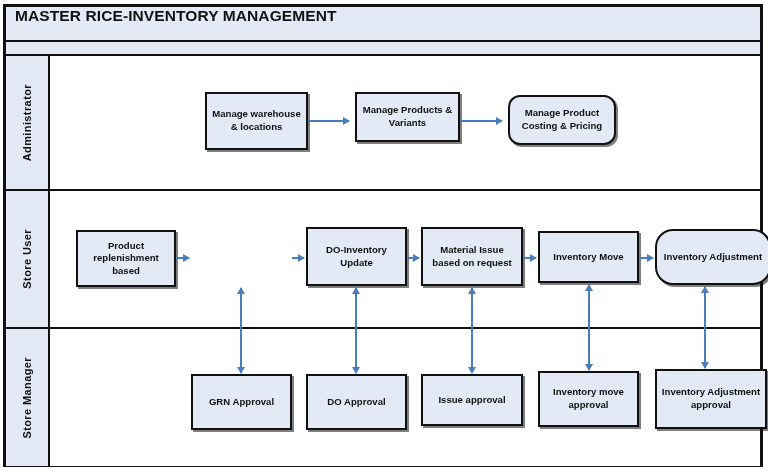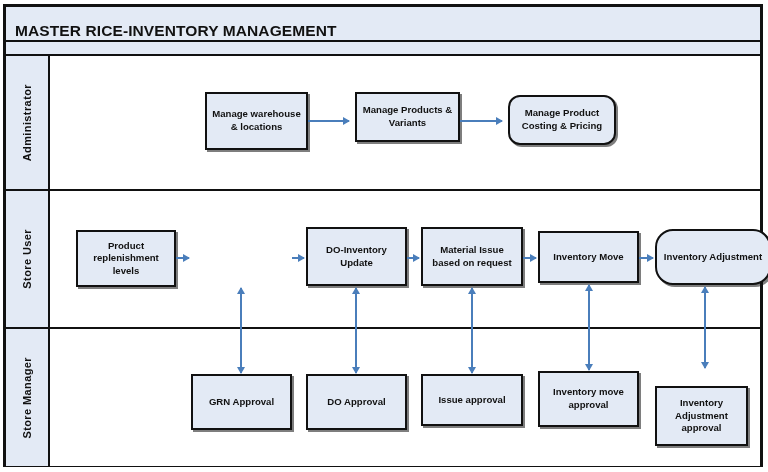--- a/index.html
+++ b/index.html
@@ -4,21 +4,21 @@
 <style>
   html,body{margin:0;padding:0;background:#ffffff;}
   body{font-family:"Liberation Sans", sans-serif;}
   .canvas{position:relative;width:768px;height:472px;background:#ffffff;overflow:hidden;}
 
   
   .frame{position:absolute;left:3px;top:4px;width:760px;height:463px;border:2px solid #111;box-sizing:border-box;}
 
   
   .title-bar{position:absolute;left:5px;top:6px;width:756px;height:35px;
-    background:#e3eaf5;border:1px solid #111;box-sizing:border-box;display:flex;align-items:flex-end;}
+    background:#e3eaf5;border:1px solid #111;box-sizing:border-box;display:flex;align-items:flex-start;}
   .title-text{font-size:15.5px;font-weight:bold;color:#111;padding-left:9px;letter-spacing:.1px;white-space:nowrap;}
 
   
   .sub-strip{position:absolute;left:5px;top:41px;width:756px;height:14px;
     background:#e3eaf5;border:1px solid #111;box-sizing:border-box;}
 
   
   .lane{position:absolute;left:5px;width:756px;box-sizing:border-box;border:1px solid #111;background:#ffffff;}
   .lane-label{position:absolute;left:0;top:0;width:44px;height:100%;
     background:#e3eaf5;border-right:2px solid #111;box-sizing:border-box;
@@ -82,21 +82,21 @@
   <div class="arrow-h" style="left:308px;top:120px;width:41px;"></div>
   <div class="arrow-h" style="left:460px;top:120px;width:42px;"></div>
 
   <div class="lane lane-b">
     <div class="lane-label">
       <span>Store User</span>
     </div>
   </div>
 
   <div class="node" style="left:76px;top:230px;width:100px;height:57px;">
-    <span>Product replenishment levels</span>
+    <span>Product replenishment based</span>
   </div>
   <div class="node" style="left:306px;top:227px;width:101px;height:59px;">
     <span>DO-Inventory Update</span>
   </div>
   <div class="node" style="left:421px;top:227px;width:102px;height:59px;">
     <span>Material Issue based on request</span>
   </div>
   <div class="node" style="left:538px;top:231px;width:101px;height:52px;">
     <span>Inventory Move</span>
   </div>
@@ -121,21 +121,21 @@
   </div>
   <div class="node" style="left:306px;top:374px;width:101px;height:56px;">
     <span>DO Approval</span>
   </div>
   <div class="node" style="left:421px;top:374px;width:102px;height:52px;">
     <span>Issue approval</span>
   </div>
   <div class="node" style="left:538px;top:371px;width:101px;height:56px;">
     <span>Inventory move approval</span>
   </div>
-  <div class="node" style="left:655px;top:386px;width:93px;height:60px;">
+  <div class="node" style="left:655px;top:369px;width:112px;height:60px;">
     <span>Inventory Adjustment approval</span>
   </div>
 
   <div class="arrow-v2" style="left:240px;top:288px;height:85px;"></div>
   <div class="arrow-v2" style="left:355px;top:288px;height:85px;"></div>
   <div class="arrow-v2" style="left:471px;top:288px;height:85px;"></div>
   <div class="arrow-v2" style="left:588px;top:285px;height:85px;"></div>
   <div class="arrow-v2" style="left:704px;top:287px;height:81px;"></div>
 
 </div>

